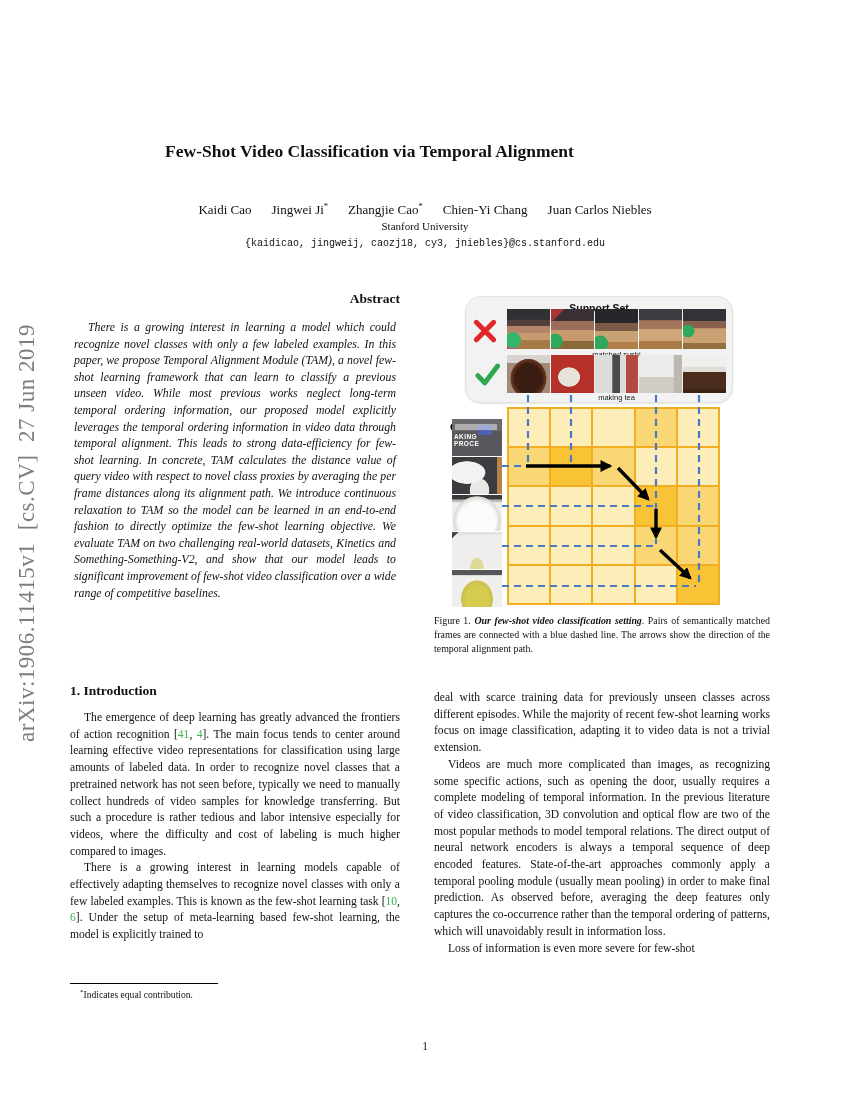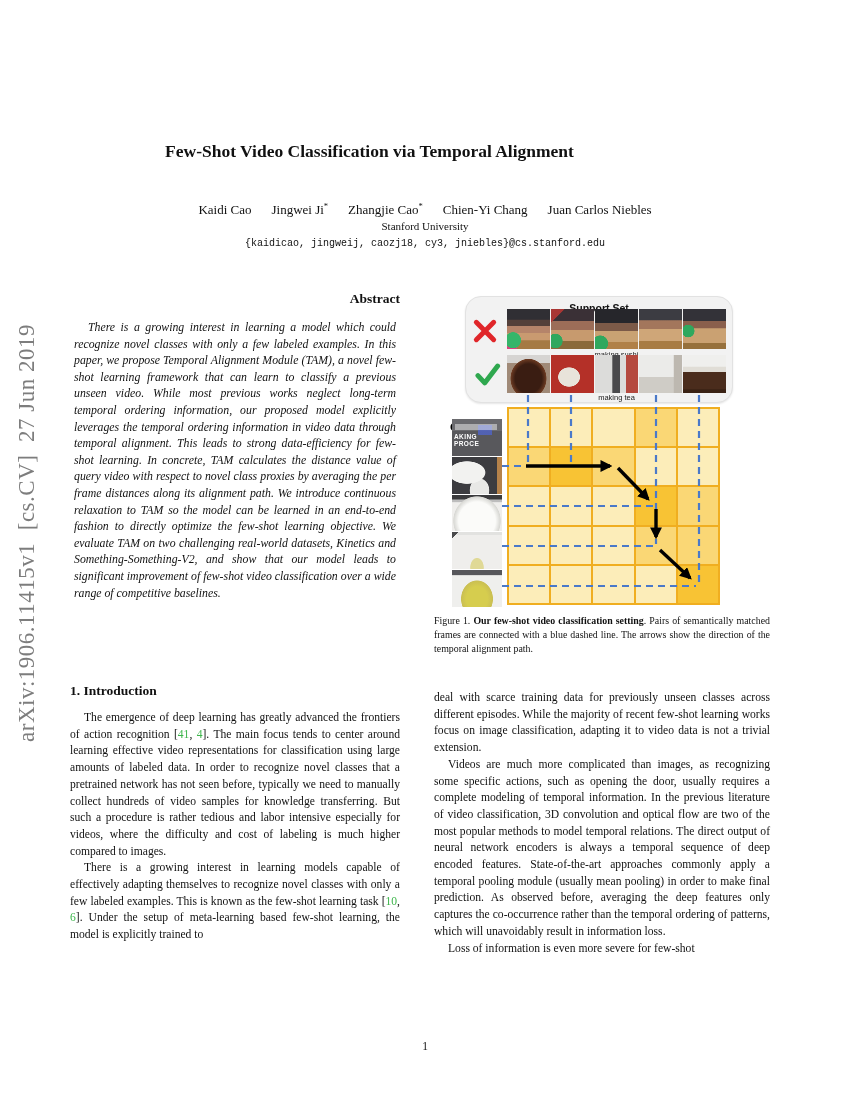--- a/index.html
+++ b/index.html
@@ -25,21 +25,21 @@
   
   .col-left{position:absolute;left:70px;top:291px;width:330px;}
   .intro-sec{position:absolute;left:0;top:392px;width:330px;}
   .abs-head{text-align:right;font-weight:bold;font-size:13.5px;margin:0 0 12px 0;}
   .sec-head{font-size:13.5px;font-weight:bold;margin:0 0 11px 0;font-family:Liberation Serif, serif;}
   .abstract{font-style:italic;font-size:11.8px;line-height:16.6px;text-align:justify;
             text-indent:14px;margin:4px;}
   .body{font-size:11.6px;line-height:16.7px;text-align:justify;margin:0;}
   .indent{text-indent:14px;}
   .cite{color:#3cb54a;}
-  .bold{font-weight:bold;}
+  .bold{font-weight:bold;font-style:italic;}
   .col-right{position:absolute;left:434px;top:690px;width:336px;}
 
   
   .footnote-block{position:absolute;left:70px;top:983px;width:330px;}
   .footnote-rule{width:148px;border-top:1px solid #000;margin-bottom:4px;}
   .footnote{font-size:9.6px;margin:0;text-indent:10px;}
   .footnote sup{font-size:7px;}
   .pageno{position:absolute;top:1040px;left:0;width:850px;text-align:center;font-size:11.5px;}
 
   
@@ -150,21 +150,21 @@
     <svg class="figicon xmark" viewBox="0 0 24 24">
       <path d="M4 4 L20 20 M20 4 L4 20" stroke="#e0262a" stroke-width="4.6" stroke-linecap="round" fill="none"></path>
     </svg>
     <div class="frames sushi-row">
       <div class="thumb s1"></div>
       <div class="thumb s2"></div>
       <div class="thumb s3"></div>
       <div class="thumb s4"></div>
       <div class="thumb s5"></div>
     </div>
-    <div class="row-label sushi-label">making sushi</div>
+    <div class="row-label sushi-label">matched sushi</div>
 
     <svg class="figicon check" viewBox="0 0 24 24">
       <path d="M3.5 13 L9.5 19.5 L21 4.5" stroke="#2fa84f" stroke-width="4.4" fill="none" stroke-linecap="round" stroke-linejoin="round"></path>
     </svg>
     <div class="frames tea-row">
       <div class="thumb t1"></div>
       <div class="thumb t2"></div>
       <div class="thumb t3"></div>
       <div class="thumb t4"></div>
       <div class="thumb t5"></div>
@@ -237,16 +237,20 @@
 
     <p class="caption"><span>Figure 1. </span><span class="bold">Our few-shot video classification setting</span><span>. Pairs of semantically matched frames are connected with a blue dashed line. The arrows show the direction of the temporal alignment path.</span></p>
   </div>
 
   <div class="col-right">
     <p class="body">deal with scarce training data for previously unseen classes across different episodes. While the majority of recent few-shot learning works focus on image classification, adapting it to video data is not a trivial extension.</p>
     <p class="body indent">Videos are much more complicated than images, as recognizing some specific actions, such as opening the door, usually requires a complete modeling of temporal information. In the previous literature of video classification, 3D convolution and optical flow are two of the most popular methods to model temporal relations. The direct output of neural network encoders is always a temporal sequence of deep encoded features. State-of-the-art approaches commonly apply a temporal pooling module (usually mean pooling) in order to make final prediction. As observed before, averaging the deep features only captures the co-occurrence rather than the temporal ordering of patterns, which will unavoidably result in information loss.</p>
     <p class="body indent">Loss of information is even more severe for few-shot</p>
   </div>
 
+  <div class="footnote-block">
+    <div class="footnote-rule"></div>
+    <p class="footnote"><sup>*</sup><span>Indicates equal contribution.</span></p>
+  </div>
 
   <div class="pageno">1</div>
 
 </div>
 
 </body></html>

